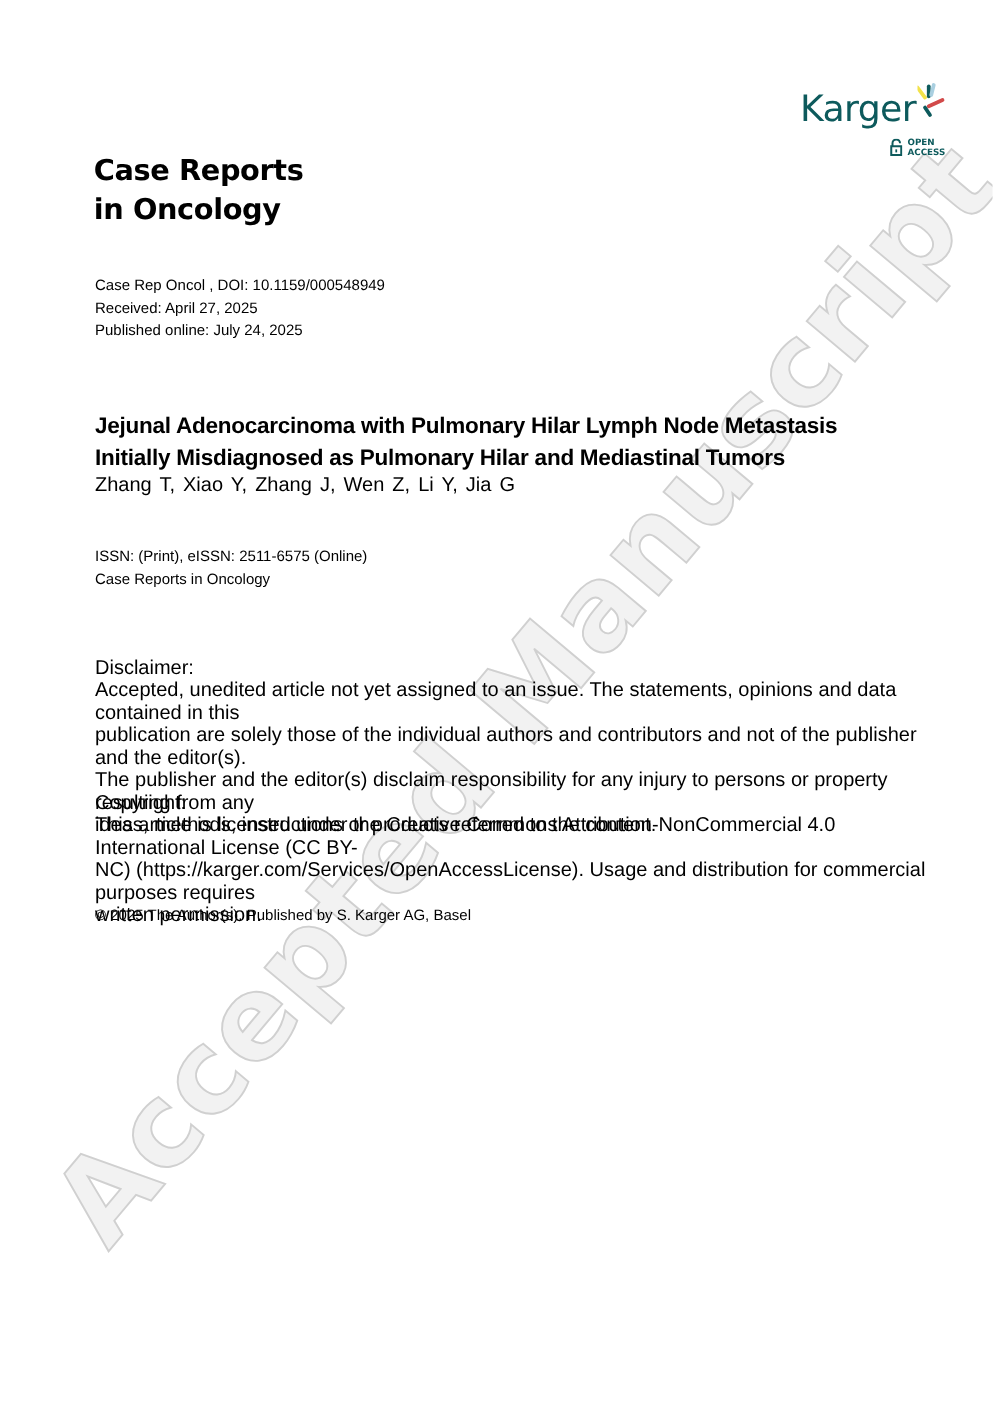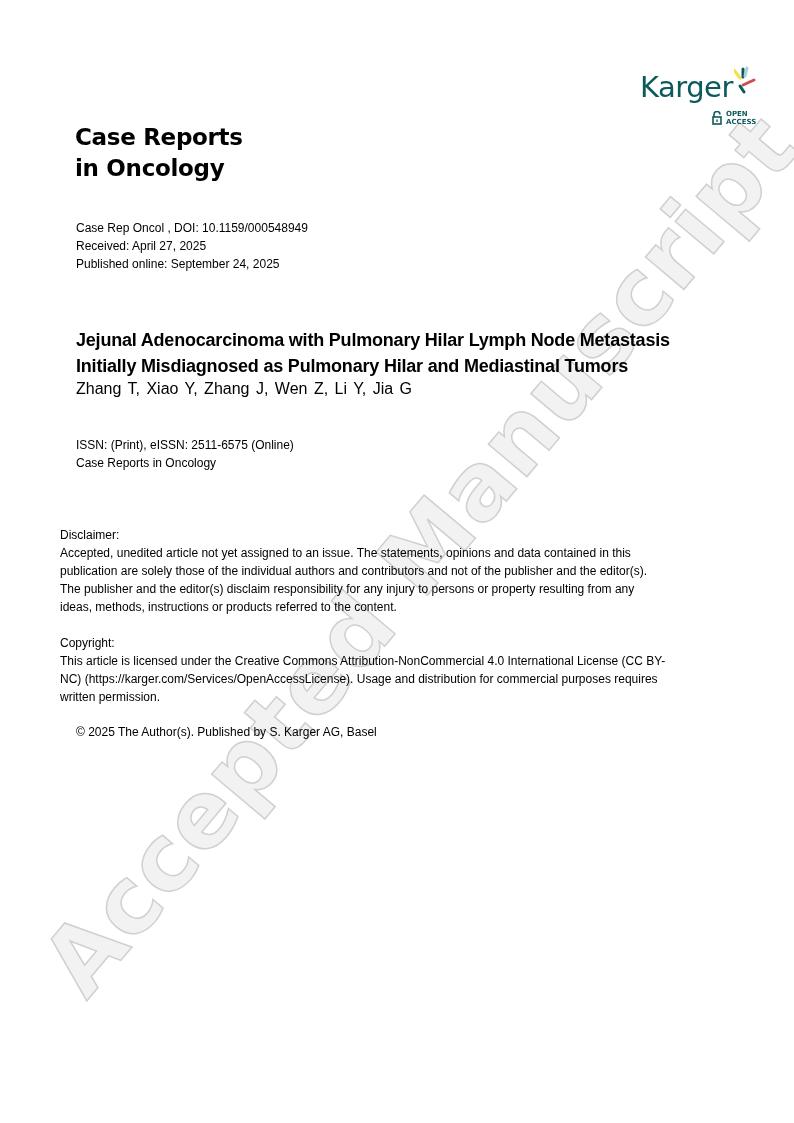--- a/index.html
+++ b/index.html
@@ -30,21 +30,21 @@
     .oa { position: absolute; left: 72px; top: 44px; display: flex; align-items: center; gap: 4px; }
     .oa-text { font-family: "DejaVu Sans", sans-serif; font-size: 7px; font-weight: bold; color: #0d5a5c; line-height: 8px; }
 
     
     .journal { position: absolute; left: 75px; top: 122px; font-family: "DejaVu Sans", sans-serif; font-weight: bold; font-size: 23px; line-height: 31px; color: #000000; z-index: 2; letter-spacing: -0.3px; }
 
     .meta { position: absolute; left: 76px; top: 219px; font-size: 12px; line-height: 18px; z-index: 2; }
     .title { position: absolute; left: 76px; top: 327px; font-size: 18px; font-weight: bold; line-height: 26px; z-index: 2; letter-spacing: -0.2px; }
     .authors { position: absolute; left: 76px; top: 378px; font-size: 16px; line-height: 22px; z-index: 2; word-spacing: 2px; }
     .issn { position: absolute; left: 76px; top: 436px; font-size: 12px; line-height: 18px; z-index: 2; }
-    .block { position: absolute; left: 60px; width: 680px; font-size: 12px; line-height: 18px; z-index: 2; }
+    .block { position: absolute; left: 76px; width: 680px; font-size: 16px; line-height: 18px; z-index: 2; }
     .disclaimer { top: 526px; }
     .copyright { top: 634px; }
     .copyline { position: absolute; left: 76px; top: 723px; font-size: 12px; line-height: 18px; z-index: 2; }
     .line { display: block; }
   </style>
 </head>
 <body>
 
 <div class="page">
 
@@ -73,21 +73,21 @@
   </div>
 
   <div class="journal">
     <span class="line">Case Reports</span>
     <span class="line">in Oncology</span>
   </div>
 
   <div class="meta">
     <span class="line">Case Rep Oncol , DOI: 10.1159/000548949</span>
     <span class="line">Received: April 27, 2025</span>
-    <span class="line">Published online: September 24, 2025</span>
+    <span class="line">Published online: July 24, 2025</span>
   </div>
 
   <div class="title">
     <span class="line">Jejunal Adenocarcinoma with Pulmonary Hilar Lymph Node Metastasis</span>
     <span class="line">Initially Misdiagnosed as Pulmonary Hilar and Mediastinal Tumors</span>
   </div>
 
   <div class="authors">
     <span>Zhang T,</span>
     <span>Xiao Y,</span>

